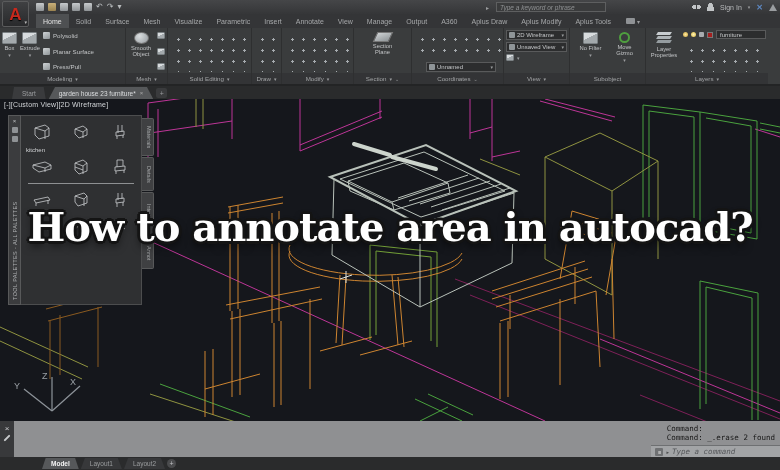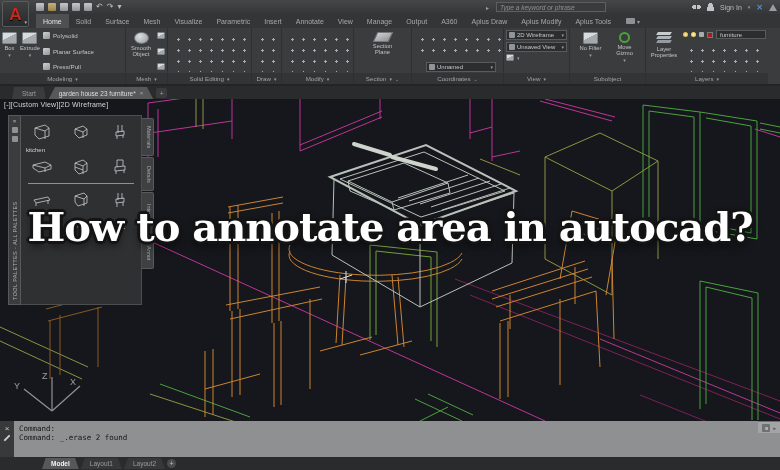--- a/index.html
+++ b/index.html
@@ -91,21 +91,21 @@
 .pgroup{font-size:6px;color:#d2d4d6;padding:1px 0 0 3px;}
 .psep{height:1px;background:#8e9092;margin:2px 5px;}
 .ptabs{width:12px;display:flex;flex-direction:column;gap:1px;padding-top:3px;}
 .ptab{background:#3f4042;border:1px solid #58595a;border-left:none;color:#a6a8aa;font-size:5.5px;writing-mode:vertical-rl;padding:5px 1px;border-radius:0 2px 2px 0;text-align:center;}
 
 
 .cmd{position:absolute;top:421px;left:0;right:0;height:36px;display:flex;background:#8f9092;}
 .cmdgut{width:14px;background:#38393b;display:flex;flex-direction:column;align-items:center;padding-top:4px;gap:5px;}
 .cmdx{color:#c8cacc;font-size:8px;line-height:7px;}
 .wrench{width:8px;height:2px;background:#c8cacc;border-radius:1px;transform:rotate(-45deg);}
-.cmdmain{flex:1;display:flex;flex-direction:row;}
+.cmdmain{flex:1;display:flex;flex-direction:column;align-items:flex-end;}
 .cmdhist{flex:1;padding:3px 5px 0;font-family:"DejaVu Sans Mono",monospace;font-size:7.5px;line-height:9px;color:#161616;}
 .cmdinput{height:12px;background:#a2a4a6;border-top:1px solid #6e7072;display:flex;align-items:center;padding:0 4px;gap:3px;}
 .cmdico{width:8px;height:8px;background:#6f7173;border-radius:1px;color:#e0e0e0;font-size:5.5px;display:flex;align-items:center;justify-content:center;}
 .cmdinput .crt2{font-size:5px;color:#4a4b4c;}
 .cmdinput input{flex:1;background:transparent;border:none;outline:none;font-family:"DejaVu Sans Mono",monospace;font-size:7.5px;font-style:italic;color:#3c3d3e;}
 .cmdinput input::placeholder{color:#55575a;}
 
 
 .lrow{position:absolute;top:457px;left:0;right:0;height:13px;background:#2a2b2c;display:flex;align-items:center;padding-left:42px;gap:2px;}
 .ltab{height:11px;padding:0 9px;font-size:6.5px;color:#9a9c9e;background:#37383a;clip-path:polygon(10% 0,90% 0,100% 100%,0 100%);display:flex;align-items:center;}
@@ -608,20 +608,21 @@
       <span class="wrench"></span>
     </div>
     <div class="cmdmain">
       <div class="cmdhist">
         <div>Command:</div>
         <div>Command: _.erase 2 found</div>
       </div>
       <div class="cmdinput">
         <span class="cmdico">≡</span>
         <span class="crt2">▸</span>
+        <input placeholder="Type a command" style="">
       </div>
     </div>
   </div>
 
   <div class="lrow">
     <div class="ltab active">Model</div>
     <div class="ltab">Layout1</div>
     <div class="ltab">Layout2</div>
     <div class="lplus">+</div>
   </div>

